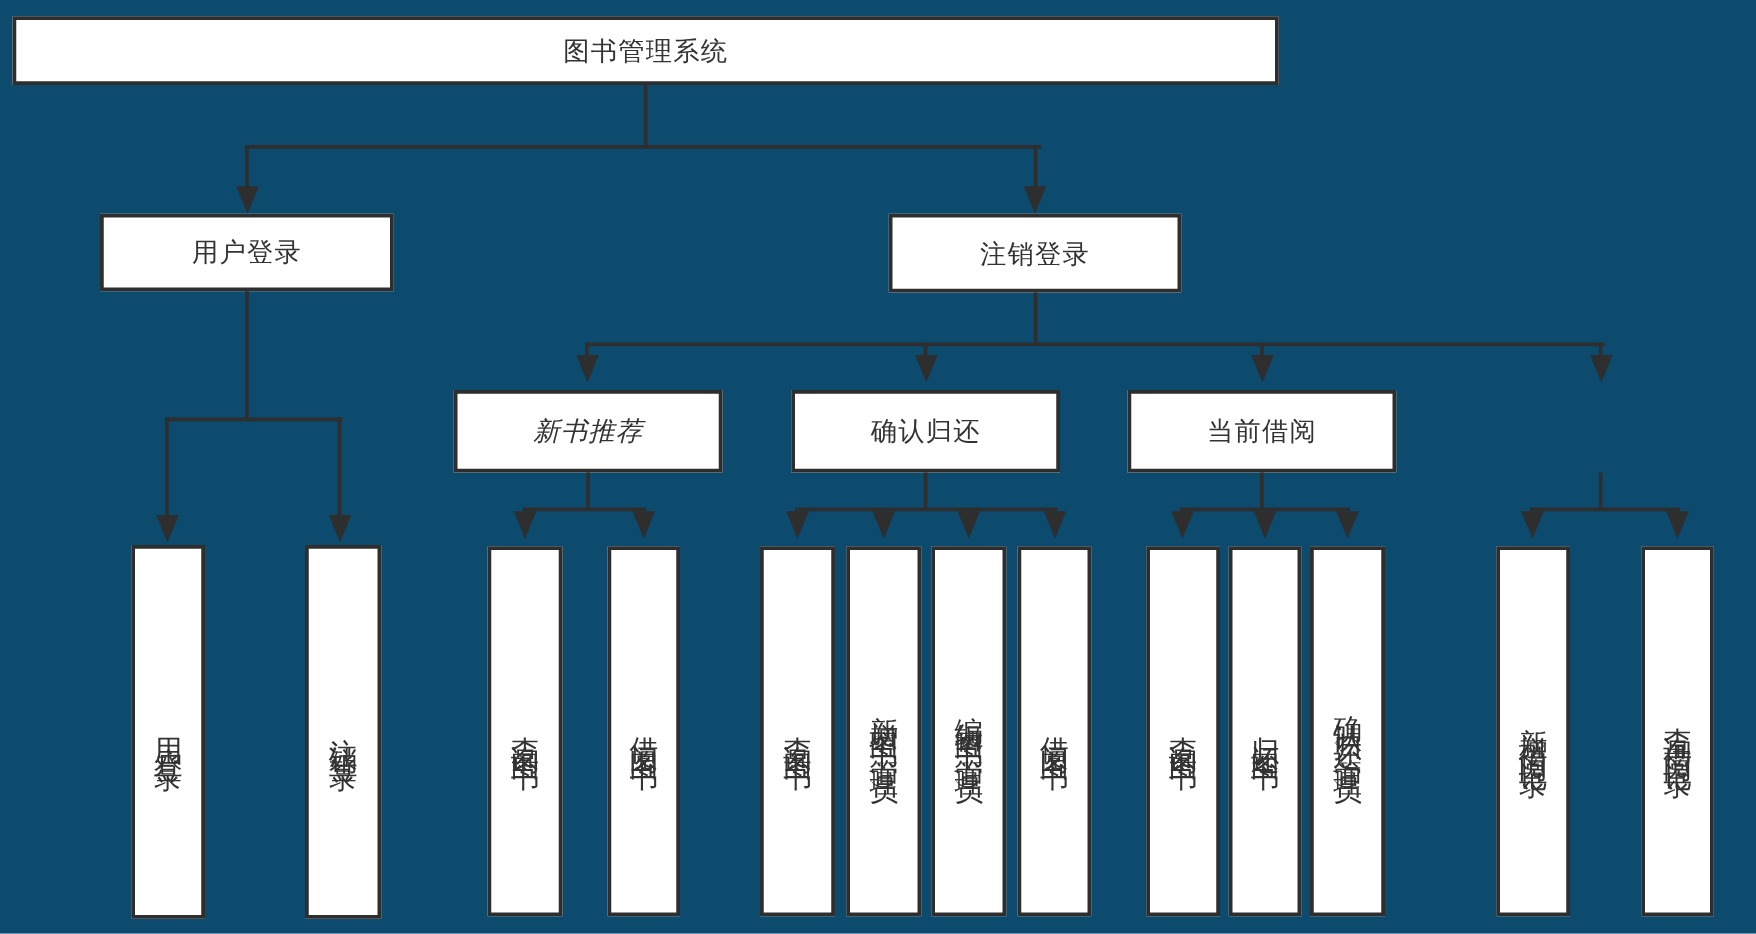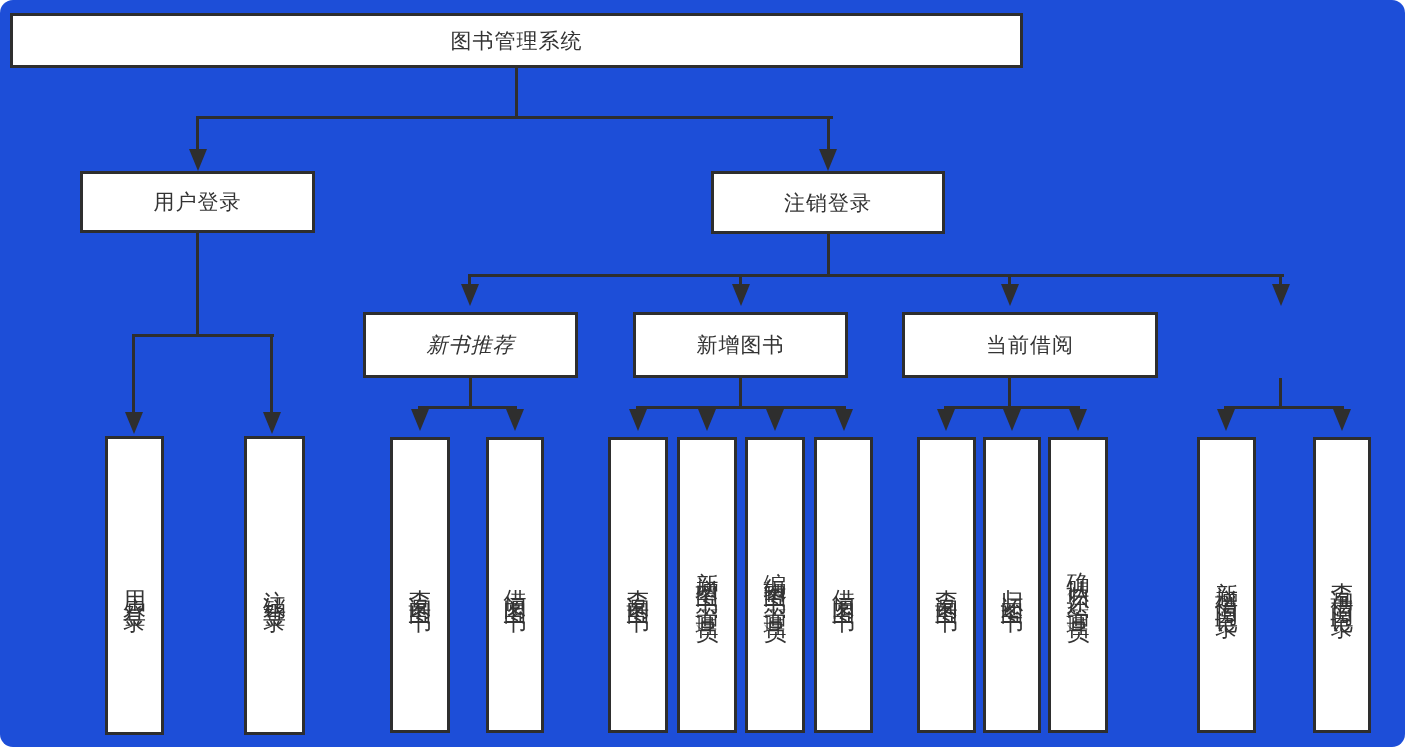--- a/index.html
+++ b/index.html
@@ -1,22 +1,21 @@
 <!DOCTYPE html>
 <html><head>
 <meta charset="utf-8">
 <style>
   html,body { margin:0; padding:0; background:#ffffff; }
   .canvas {
     position:relative;
     width:1405px; height:747px;
-    background:#1d4ed8;
+    background:#0c4a6e;
     font-family:"Liberation Sans", sans-serif;
     overflow:hidden;
-    border-radius:13px;
   }
   .box {
     position:absolute;
     box-sizing:border-box;
     background:#ffffff;
     border:3px solid #2e2e2e;
     display:flex;
     align-items:center;
     justify-content:center;
     font-size:21px;
@@ -65,23 +64,23 @@
   </div>
 
   <div class="box" style="left:711px; top:171px; width:234px; height:63px;">
     <span>注销登录</span>
   </div>
 
   <div class="box" style="left:363px; top:312px; width:215px; height:66px;font-style:italic;">
     <span>新书推荐</span>
   </div>
   <div class="box" style="left:633px; top:312px; width:215px; height:66px;">
-    <span>新增图书</span>
+    <span>确认归还</span>
   </div>
-  <div class="box" style="left:902px; top:312px; width:256px; height:66px;">
+  <div class="box" style="left:902px; top:312px; width:215px; height:66px;">
     <span>当前借阅</span>
   </div>
 
   <div class="box" style="left:105px; top:436px; width:59px; height:299px;">
     <span class="vtext">用户登录</span>
   </div>
   <div class="box" style="left:244px; top:436px; width:61px; height:299px;">
     <span class="vtext">注销登录</span>
   </div>
 

